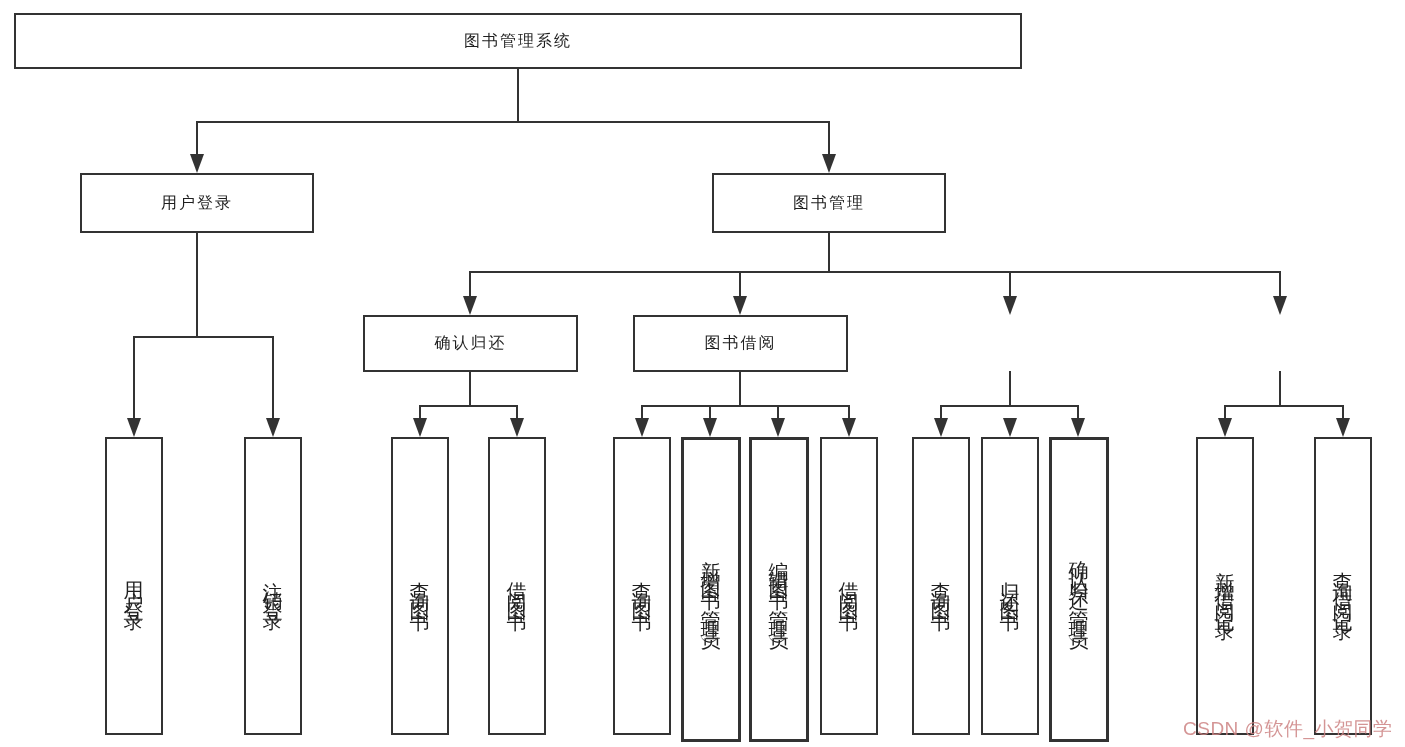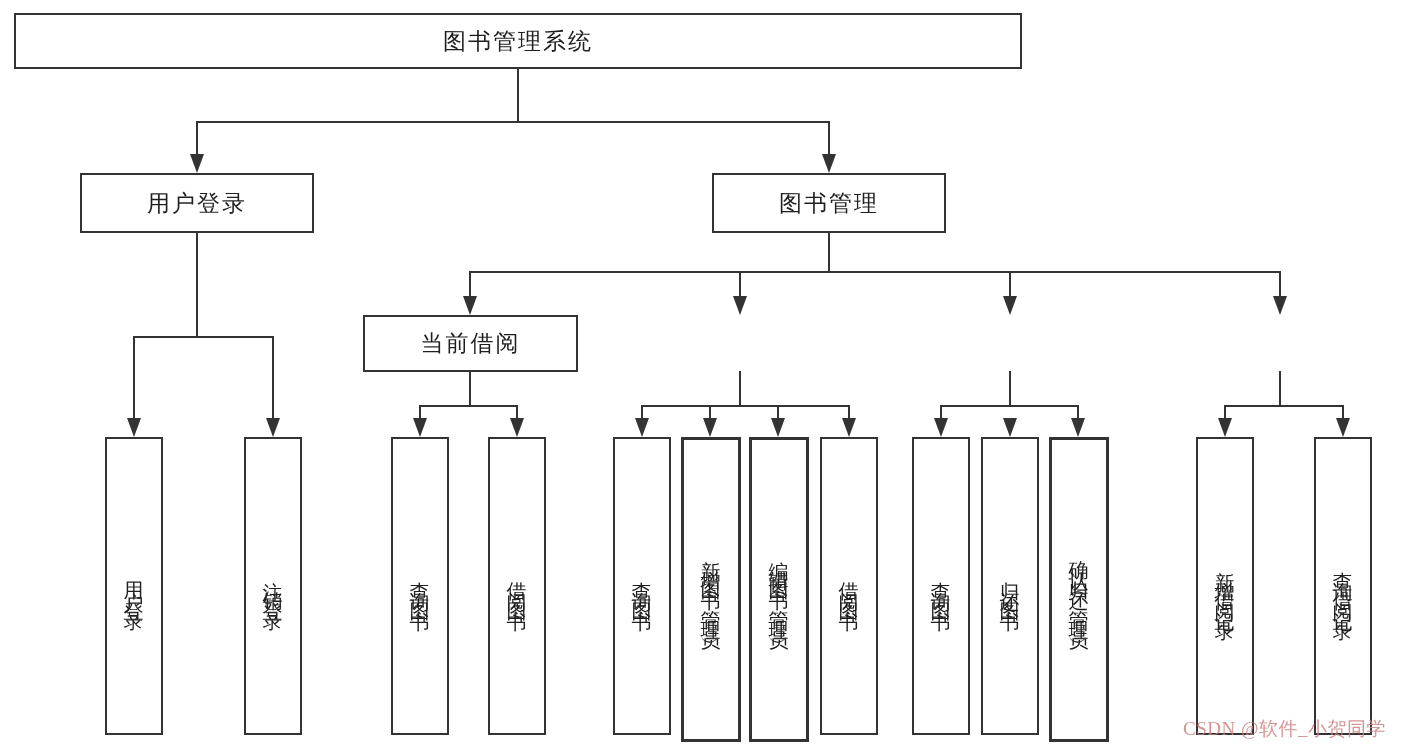--- a/index.html
+++ b/index.html
@@ -15,38 +15,37 @@
   #wires polygon{fill:#333333;stroke:none;}
   .box{
     position:absolute;
     box-sizing:border-box;
     background:#ffffff;
     border:2px solid #333333;
     display:flex;align-items:center;justify-content:center;
     color:#1f1f1f;
     text-align:center;
   }
-  .hbox{font-size:23px;letter-spacing:2px;}
+  .hbox{font-size:16px;letter-spacing:2px;}
   .vbox{
     font-size:20px;
     writing-mode:vertical-rl;
     text-orientation:mixed;
     letter-spacing:10px;
     line-height:1;
   }
   .thick{border-width:3px;}
   #watermark{
     position:absolute;
     left:1183px;top:716px;
     font-size:19px;
     letter-spacing:0.5px;
     color:rgba(205,130,130,0.85);
     white-space:nowrap;
     z-index:10;
-    font-family:Liberation Serif, serif;
   }
 </style>
 </head>
 <body>
 
 <div id="canvas">
 
   <svg id="wires" viewBox="0 0 1405 747" xmlns="http://www.w3.org/2000/svg">
 
     <g>
@@ -95,21 +94,22 @@
       <polygon points="1225,437 1218,418 1232,418"></polygon>
       <polygon points="1343,437 1336,418 1350,418"></polygon>
     </g>
   </svg>
 
   <div class="box hbox" style="left:14px;top:13px;width:1008px;height:56px;">图书管理系统</div>
 
   <div class="box hbox" style="left:80px;top:173px;width:234px;height:60px;">用户登录</div>
   <div class="box hbox" style="left:712px;top:173px;width:234px;height:60px;">图书管理</div>
 
-  <div class="box hbox" style="left:363px;top:315px;width:215px;height:57px;">当前借阅</div>
+  <div class="box hbox" style="left:363px;top:315px;width:215px;height:57px;">确认归还</div>
+  <div class="box hbox" style="left:633px;top:315px;width:215px;height:57px;">图书借阅</div>
 
   <div class="box vbox" style="left:105px;top:437px;width:58px;height:298px;">用户登录</div>
   <div class="box vbox" style="left:244px;top:437px;width:58px;height:298px;">注销登录</div>
 
   <div class="box vbox" style="left:391px;top:437px;width:58px;height:298px;">查询图书</div>
   <div class="box vbox" style="left:488px;top:437px;width:58px;height:298px;">借阅图书</div>
 
   <div class="box vbox" style="left:613px;top:437px;width:58px;height:298px;">查询图书</div>
   <div class="box vbox thick" style="left:681px;top:437px;width:60px;height:305px;">新增图书（管理员）</div>
   <div class="box vbox thick" style="left:749px;top:437px;width:60px;height:305px;">编辑图书（管理员）</div>

